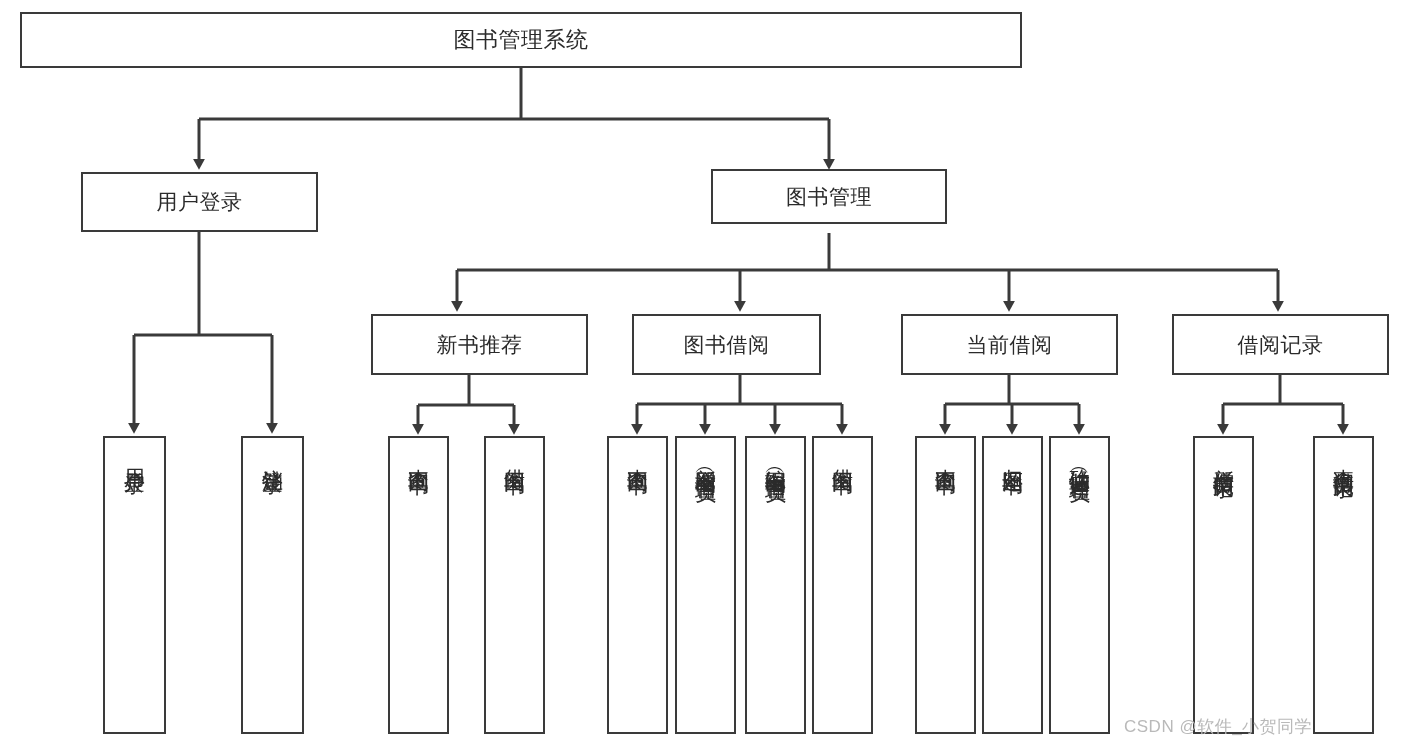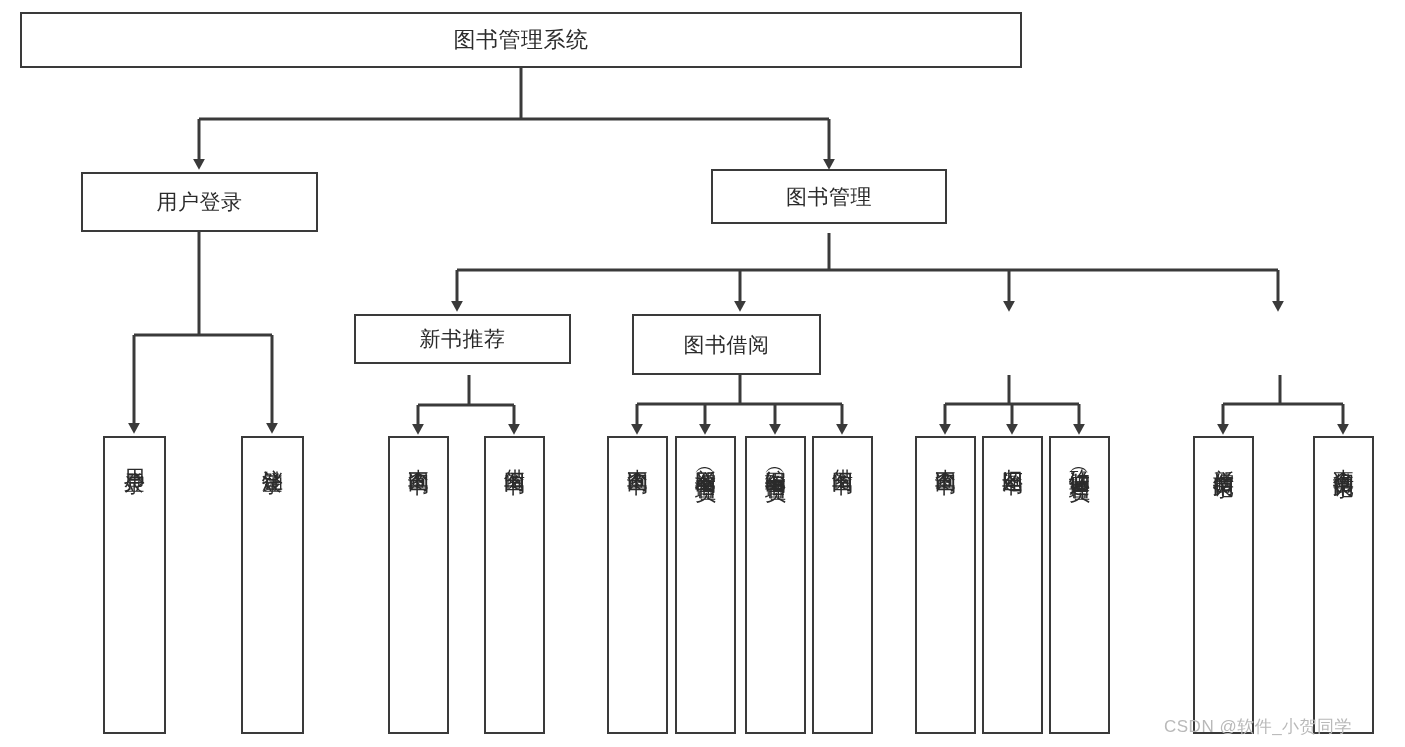--- a/index.html
+++ b/index.html
@@ -58,21 +58,21 @@
   .node.v .lbl {
     writing-mode: vertical-rl;
     text-orientation: upright;
     font-size: 21px;
     line-height: 1.05;
     letter-spacing: 2px;
     white-space: nowrap;
   }
   .watermark {
     position: absolute;
-    left: 1164px;
+    left: 1124px;
     top: 715px;
     font-size: 17px;
     color: #b9b9b9;
     white-space: nowrap;
     z-index: 3;
     letter-spacing: 0.5px;
   }
 </style>
 </head>
 <body>
@@ -136,26 +136,32 @@
     <span class="lbl">图书管理系统</span>
   </div>
 
   <div class="node h" style="left:81px; top:172px; width:237px; height:60px;">
     <span class="lbl">用户登录</span>
   </div>
   <div class="node h" style="left:711px; top:169px; width:236px; height:55px;">
     <span class="lbl">图书管理</span>
   </div>
 
-  <div class="node h" style="left:354px; top:314px; width:217px; height:50px;">
+  <div class="node h" style="left:371px; top:314px; width:217px; height:61px;">
     <span class="lbl">新书推荐</span>
   </div>
   <div class="node h" style="left:632px; top:314px; width:189px; height:61px;">
     <span class="lbl">图书借阅</span>
   </div>
+  <div class="node h" style="left:901px; top:314px; width:217px; height:61px;">
+    <span class="lbl">当前借阅</span>
+  </div>
+  <div class="node h" style="left:1172px; top:314px; width:217px; height:61px;">
+    <span class="lbl">借阅记录</span>
+  </div>
 
   <div class="node v" style="left:103px; top:436px; width:63px; height:298px;">
     <span class="lbl">用户登录</span>
   </div>
   <div class="node v" style="left:241px; top:436px; width:63px; height:298px;">
     <span class="lbl">注销登录</span>
   </div>
 
   <div class="node v" style="left:388px; top:436px; width:61px; height:298px;">
     <span class="lbl">查询图书</span>

